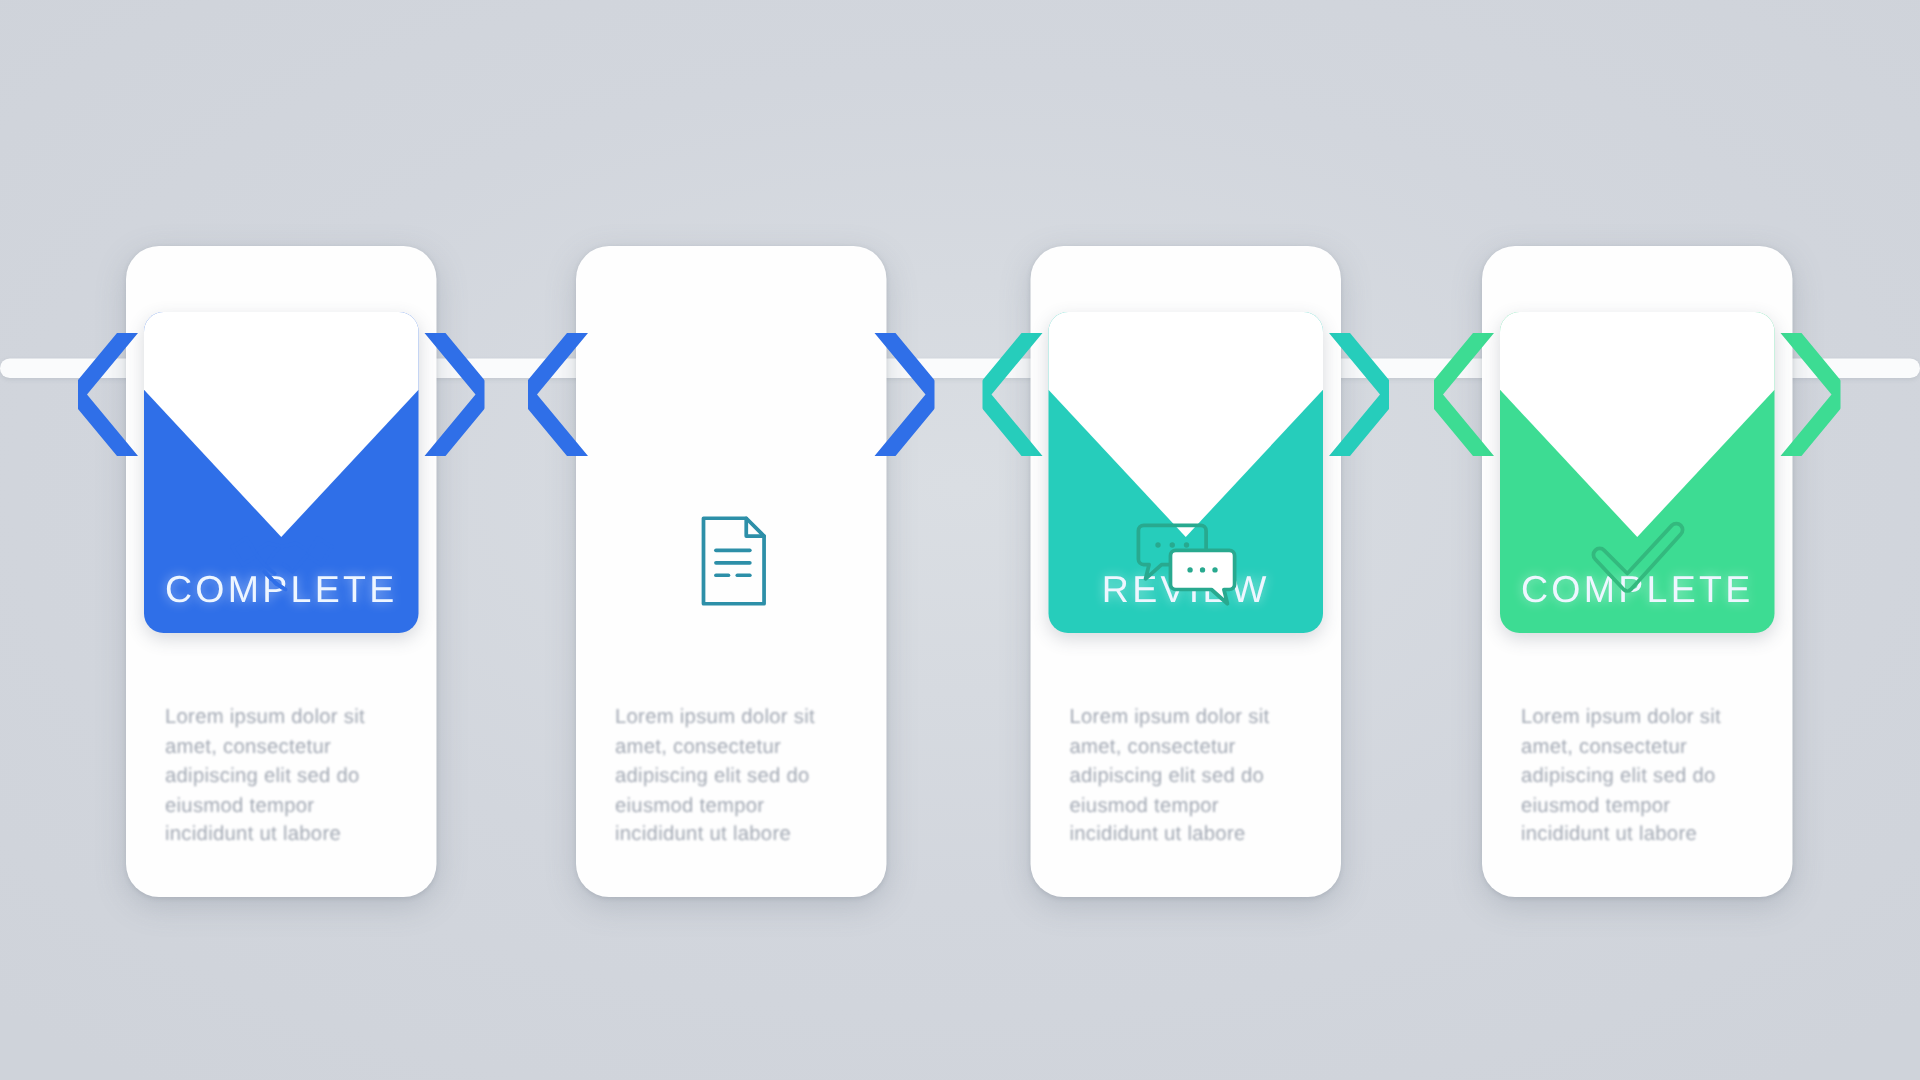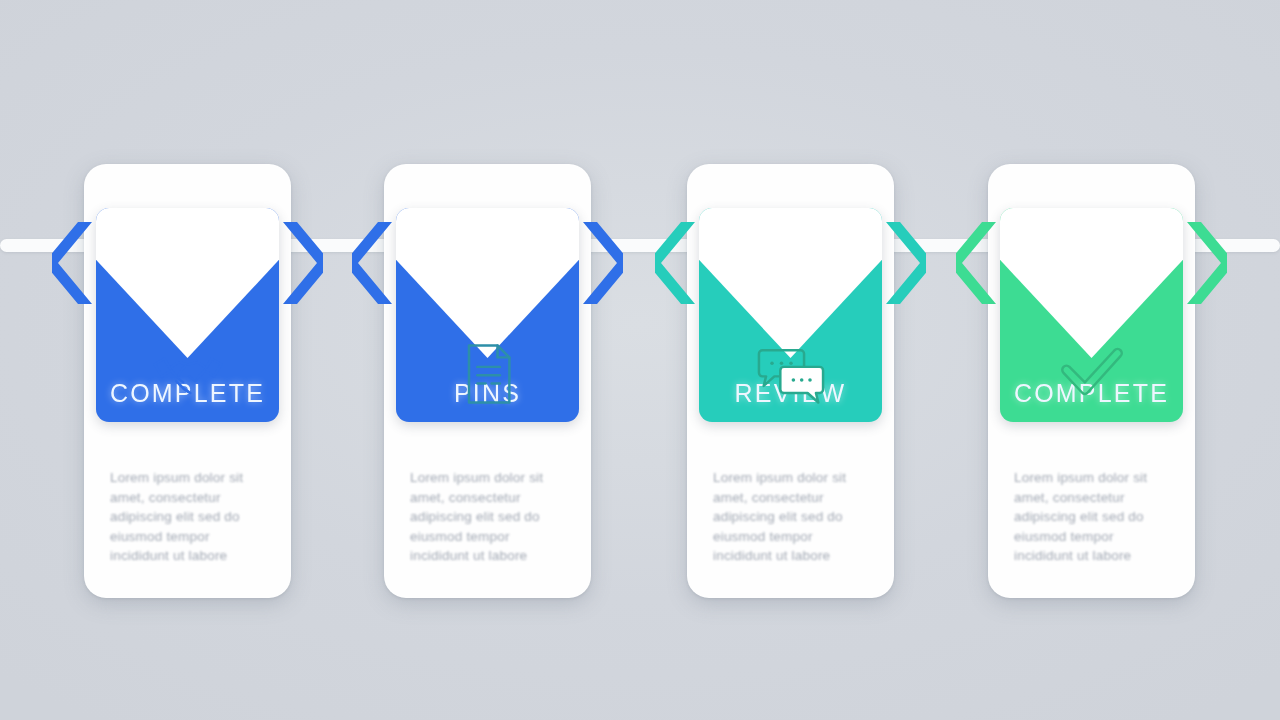--- a/index.html
+++ b/index.html
@@ -190,24 +190,20 @@
       <svg viewBox="0 0 42 86" preserveAspectRatio="none">
         <path d="M40 2 L6 43 L40 84 L26 84 L-8 43 L26 2 Z" fill="#2f6fe8"></path>
       </svg>
     </div>
     <div class="chev right">
       <svg viewBox="0 0 42 86" preserveAspectRatio="none">
         <path d="M2 2 L36 43 L2 84 L16 84 L50 43 L16 2 Z" fill="#2f6fe8"></path>
       </svg>
     </div>
 
-    <div class="block" id="block-1" style="background:#2f6fe8;">
-      <div class="flap"></div>
-      <div class="label">PINS</div>
-    </div>
 
     <div class="icon">
       <svg viewBox="0 0 64 64" fill="none" stroke="#2d8fa8" stroke-width="2.1" stroke-linecap="round" stroke-linejoin="round">
         <path d="M16 8 H40 L50 18 V56 H16 Z"></path>
         <path d="M40 8 V18 H50"></path>
         <path d="M23 26 H42"></path>
         <path d="M23 33 H42"></path>
         <path d="M23 40 H30"></path>
         <path d="M35 40 H42"></path>
       </svg>

